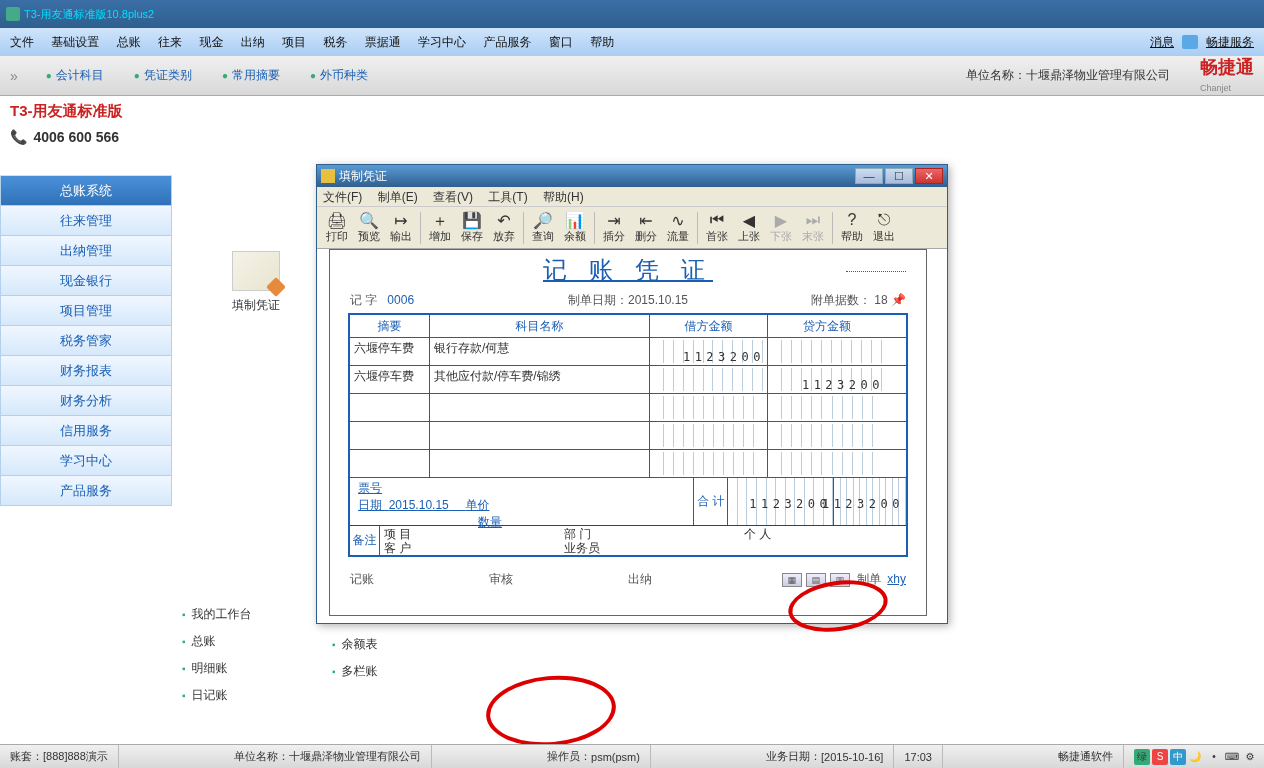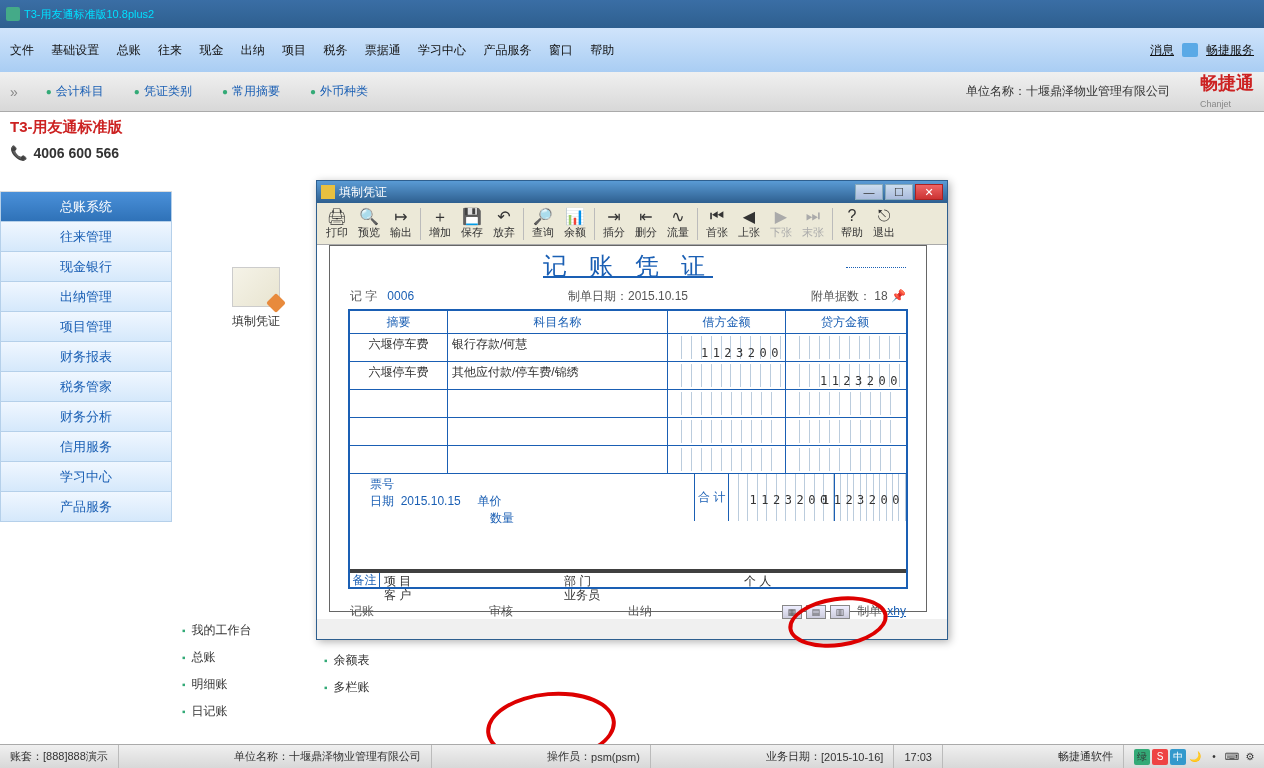--- a/index.html
+++ b/index.html
@@ -1,21 +1,21 @@
 <!DOCTYPE html>
 <html><head>
 <meta charset="utf-8">
 <style>
 * { box-sizing: border-box; margin: 0; padding: 0; font-family: "Microsoft YaHei", SimSun, sans-serif; }
 body { width: 1264px; height: 768px; background: #fff; overflow: hidden; position: relative; }
 
 .titlebar { height: 28px; background: linear-gradient(#3a6ea5,#2e5f8f); color: #00e0ff; font-size: 11px; display: flex; align-items: center; padding: 0 6px; }
 .titlebar .icon { width: 14px; height: 14px; background: #4a8; margin-right: 4px; border-radius: 2px; }
 
-.menubar { height: 44px; background: linear-gradient(#d0e4fb,#a9cdf3); display: flex; align-items: center; padding: 0 10px; font-size: 12px; color: #111; justify-content: space-between; }
+.menubar { height: 28px; background: linear-gradient(#d0e4fb,#a9cdf3); display: flex; align-items: center; padding: 0 10px; font-size: 12px; color: #111; justify-content: space-between; }
 .menubar .menus span { margin-right: 14px; cursor: pointer; }
 .menubar .right { display: flex; align-items: center; gap: 8px; }
 .menubar .right .msg { text-decoration: underline; }
 .menubar .right .ico { width: 16px; height: 14px; background: #5aa9e6; border-radius: 2px; }
 
 .subbar { height: 40px; background: linear-gradient(#f0f0f0,#d8d8d8); border-bottom: 1px solid #aaa; display: flex; align-items: center; padding: 0 10px; font-size: 12px; }
 .subbar .expand { color: #888; margin-right: 30px; font-size: 14px; letter-spacing: -2px; }
 .subbar .item { color: #1a5fb4; margin-right: 30px; cursor: pointer; }
 .subbar .dot { color: #3a7; margin-right: 4px; font-size: 10px; }
 .subbar .company { margin-left: auto; color: #333; }
@@ -34,21 +34,21 @@
 .navitem.active { background: linear-gradient(#4a90d9,#2f72b8); color: #fff; }
 
 .workspace { flex: 1; position: relative; background: #fff; }
 .ws-icon { position: absolute; left: 60px; top: 155px; text-align: center; font-size: 12px; color: #333; }
 .ws-icon .ic { width: 48px; height: 40px; margin: 0 auto 6px; background: linear-gradient(135deg,#f5f3e8,#e8e4d0); border: 1px solid #ccc; position: relative; }
 .ws-icon .ic::after { content: ""; position: absolute; right: -4px; bottom: -4px; width: 14px; height: 14px; background: #e88a3c; border-radius: 2px; transform: rotate(45deg); }
 
 .quick-links { position: absolute; left: 10px; top: 510px; font-size: 12px; }
 .quick-links div { margin-bottom: 10px; color: #333; cursor: pointer; }
 .quick-links div::before { content: "▪"; color: #3a7; margin-right: 6px; font-size: 10px; }
-.quick-links2 { position: absolute; left: 152px; top: 540px; font-size: 12px; }
+.quick-links2 { position: absolute; left: 160px; top: 540px; font-size: 12px; }
 .quick-links2 div { margin-bottom: 10px; color: #333; cursor: pointer; }
 .quick-links2 div::before { content: "▪"; color: #3a7; margin-right: 6px; font-size: 10px; }
 
 .voucher-window { position: absolute; left: 144px; top: 68px; width: 632px; height: 460px; border: 1px solid #2e5f8f; background: #f0f0f0; box-shadow: 2px 2px 8px rgba(0,0,0,0.3); }
 .vw-title { height: 22px; background: linear-gradient(#5a9bd5,#2e5f8f); color: #fff; font-size: 12px; display: flex; align-items: center; padding: 0 4px; }
 .vw-title .ic { width: 14px; height: 14px; background: #e8c040; margin-right: 4px; }
 .vw-title .spacer { flex: 1; }
 .vw-title .ctrl { width: 28px; height: 16px; margin-left: 2px; display: flex; align-items: center; justify-content: center; font-size: 11px; }
 .vw-title .min { background: linear-gradient(#cde,#abd); border: 1px solid #8ab; color: #333; }
 .vw-title .max { background: linear-gradient(#cde,#abd); border: 1px solid #8ab; color: #333; }
@@ -75,41 +75,41 @@
 .vp-header .f1 { flex: 1; }
 .vp-header .f2 { flex: 1; text-align: center; }
 .vp-header .f3 { flex: 1; text-align: right; }
 .vp-header .val { color: #1a5fb4; }
 .vp-header .pin { color: #c33; }
 
 .vp-table { margin: 2px 18px 0 18px; border: 2px solid #1a5fb4; font-size: 12px; }
 .vp-th { display: flex; height: 22px; background: #fff; }
 .vp-th > div { border-right: 1px solid #1a5fb4; display: flex; align-items: center; justify-content: center; color: #1a5fb4; }
 .vp-th > div:last-child { border-right: none; }
-.c-summary { width: 98px; text-align: center; }
+.c-summary { width: 80px; }
 .c-subject { width: 220px; }
 .c-debit { width: 118px; }
 .c-credit { width: 118px; }
 
 .vp-row { display: flex; height: 28px; border-top: 1px solid #1a5fb4; }
 .vp-row > div { border-right: 1px solid #1a5fb4; padding: 2px 4px; font-size: 12px; color: #333; overflow: hidden; }
 .vp-row > div:last-child { border-right: none; }
 .amount-cell { position: relative; display: flex; }
 .amount-cell .line { flex: 1; border-right: 1px solid #bcd; }
 .amount-cell .line:last-child { border-right: none; }
 .amount-cell .amt { position: absolute; right: 2px; bottom: 1px; font-size: 12px; color: #333; letter-spacing: 4.5px; font-family: monospace; }
 
 .vp-midband { display: flex; border-top: 1px solid #1a5fb4; height: 48px; font-size: 12px; color: #1a5fb4; }
-.vp-midband .lft { width: 382px; border-right: 1px solid #1a5fb4; padding: 2px 20px; }
+.vp-midband .lft { width: 382px; border-right: 1px solid #1a5fb4; padding: 2px 8px; text-decoration: underline; }
 .vp-midband .sumlbl { width: 38px; border-right: 1px solid #1a5fb4; display: flex; align-items: center; justify-content: center; }
 .vp-midband .sumd { width: 118px; border-right: 1px solid #1a5fb4; position: relative; }
 .vp-midband .sumc { width: 80px; position: relative; }
 .vp-midband .sumamt { position: absolute; right: 2px; bottom: 14px; font-size: 12px; color: #333; letter-spacing: 4.5px; font-family: monospace; }
 
-.vp-remark { display: flex; border-top: 4px solid #404040; height: 18px; font-size: 12px; margin-top: 48px; }
+.vp-remark { display: flex; border-top: 1px solid #404040; height: 30px; font-size: 12px; }
 .vp-remark .lbl { width: 30px; border-right: 1px solid #1a5fb4; display: flex; align-items: center; justify-content: center; color: #1a5fb4; }
 .vp-remark .body { flex: 1; padding: 0 4px; color: #333; display: grid; grid-template-columns: 180px 180px 120px; grid-template-rows: 14px 14px; }
 
 .vp-footer { display: flex; font-size: 12px; padding: 14px 20px; color: #555; }
 .vp-footer > div { flex: 1; }
 .vp-footer .maker-val { color: #1a5fb4; text-decoration: underline; margin-left: 6px; }
 .vp-footer .btns { display: inline-flex; gap: 4px; margin-right: 4px; }
 .vp-footer .btns span { width: 20px; height: 14px; border: 1px solid #888; background: linear-gradient(#eef,#ccd); font-size: 9px; display: flex; align-items: center; justify-content: center; }
 
 .circle1 { position: absolute; left: 616px; top: 485px; width: 100px; height: 50px; border: 4px solid #d00; border-radius: 50%; transform: rotate(-8deg); pointer-events: none; }
@@ -166,25 +166,25 @@
 
 <div class="body-row">
   <div class="leftcol">
     <div class="product-box">
       <div class="pname">T3-用友通标准版</div>
       <div class="phone">4006 600 566</div>
     </div>
     <div class="navlist">
       <div class="navitem active">总账系统</div>
       <div class="navitem">往来管理</div>
+      <div class="navitem">出纳管理</div>
       <div class="navitem">现金银行</div>
-      <div class="navitem">出纳管理</div>
       <div class="navitem">项目管理</div>
+      <div class="navitem">税务管家</div>
       <div class="navitem">财务报表</div>
-      <div class="navitem">税务管家</div>
       <div class="navitem">财务分析</div>
       <div class="navitem">信用服务</div>
       <div class="navitem">学习中心</div>
       <div class="navitem">产品服务</div>
     </div>
   </div>
 
   <div class="workspace">
     <div class="ws-icon">
       <div class="ic"></div>
@@ -203,20 +203,27 @@
     </div>
 
     <div class="voucher-window">
       <div class="vw-title">
         <span class="ic"></span>
         <span>填制凭证</span>
         <span class="spacer"></span>
         <span class="ctrl min">—</span>
         <span class="ctrl max">☐</span>
         <span class="ctrl close">✕</span>
+      </div>
+      <div class="vw-menu">
+        <span>文件(F)</span>
+        <span>制单(E)</span>
+        <span>查看(V)</span>
+        <span>工具(T)</span>
+        <span>帮助(H)</span>
       </div>
       <div class="vw-toolbar">
         <div class="tb-btn"><div class="ti">🖨</div><span>打印</span></div>
         <div class="tb-btn"><div class="ti">🔍</div><span>预览</span></div>
         <div class="tb-btn"><div class="ti">↦</div><span>输出</span></div>
         <div class="tb-sep"></div>
         <div class="tb-btn"><div class="ti">＋</div><span>增加</span></div>
         <div class="tb-btn"><div class="ti">💾</div><span>保存</span></div>
         <div class="tb-btn"><div class="ti">↶</div><span>放弃</span></div>
         <div class="tb-sep"></div>

